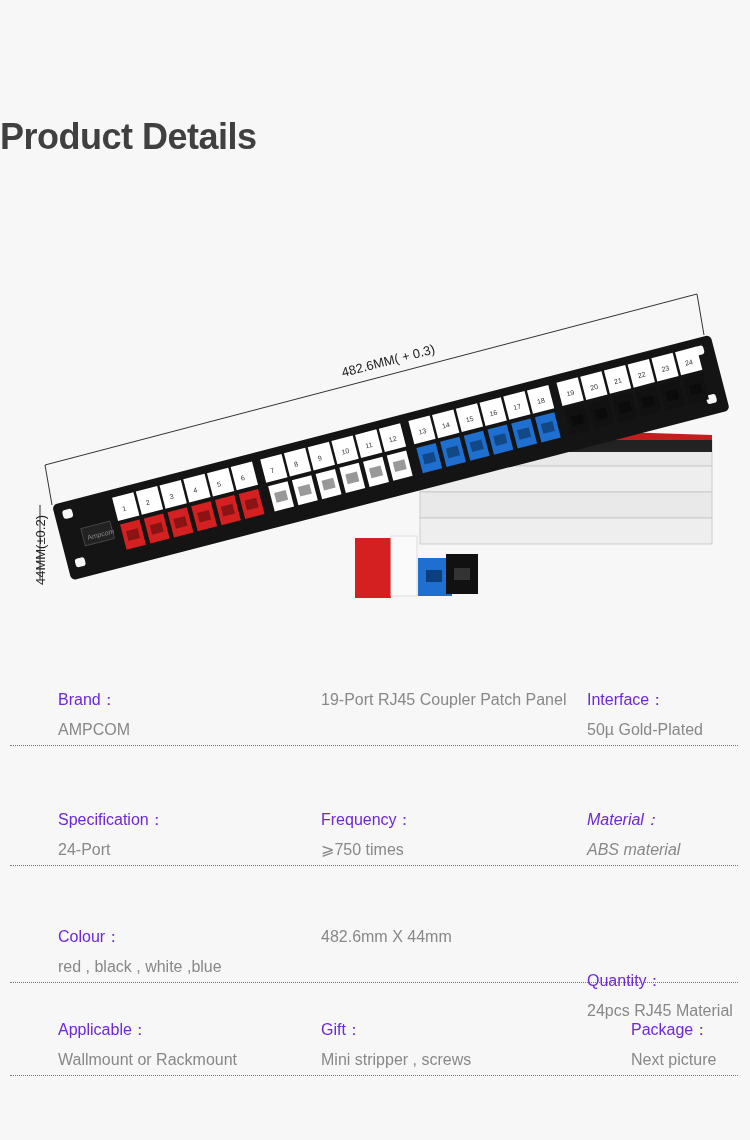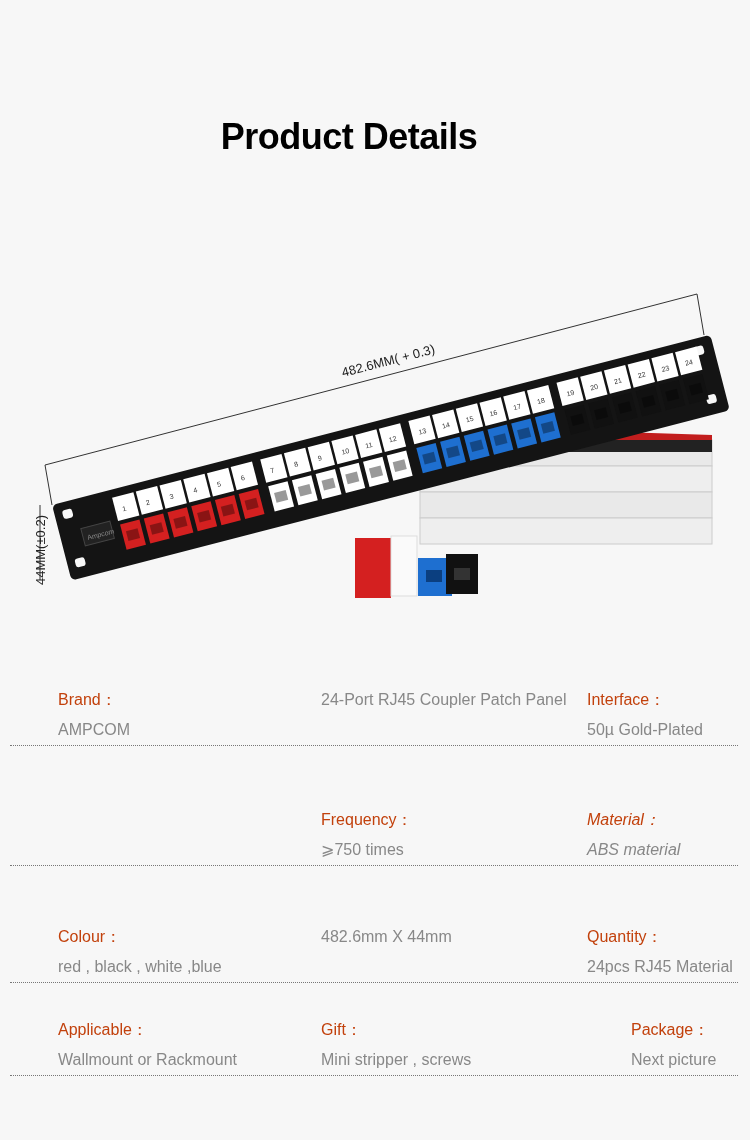--- a/index.html
+++ b/index.html
@@ -1,21 +1,21 @@
 <!DOCTYPE html>
 <html><head>
 <meta charset="utf-8">
 <style>
   html,body{margin:0;padding:0;}
   body{width:750px;height:1140px;background:#f7f7f7;position:relative;overflow:hidden;font-family:"Liberation Sans",sans-serif;}
-  .title{position:absolute;top:116px;left:0;width:698px;text-align:center;font-size:36px;font-weight:bold;color:#000000;letter-spacing:-0.5px;}
+  .title{position:absolute;top:116px;left:0;width:698px;text-align:left;font-size:36px;font-weight:bold;color:#404040;letter-spacing:-0.5px;}
   .product{position:absolute;left:0;top:280px;width:750px;height:330px;}
   .row{position:absolute;left:10px;width:728px;height:60px;border-bottom:1px dotted #777;}
   .cell{position:absolute;top:0;}
-  .lbl{font-size:16px;color:#c2410c;height:30px;line-height:30px;white-space:nowrap;}
+  .lbl{font-size:16px;color:#6d28d9;height:30px;line-height:30px;white-space:nowrap;}
   .val{font-size:16px;color:#888;height:30px;line-height:30px;white-space:nowrap;}
 </style>
 </head>
 <body>
 
 <div class="title">Product Details</div>
 
 <div class="product">
   <svg width="750" height="330" viewBox="0 0 750 330">
 
@@ -156,46 +156,50 @@
   </svg>
 </div>
 
 <div id="specs">
     <div class="row" style="top: 685px;">
       <div class="cell" style="left: 48px;">
         <div class="lbl">Brand：</div>
         <div class="val">AMPCOM</div>
       </div>
       <div class="cell" style="left: 311px;">
-        <div class="val">24-Port RJ45 Coupler Patch Panel</div>
+        <div class="val">19-Port RJ45 Coupler Patch Panel</div>
       </div>
       <div class="cell" style="left: 577px;">
         <div class="lbl">Interface：</div>
         <div class="val">50µ Gold-Plated</div>
       </div>
     </div>
     <div class="row" style="top: 805px;">
+      <div class="cell" style="left: 48px;">
+        <div class="lbl">Specification：</div>
+        <div class="val">24-Port</div>
+      </div>
       <div class="cell" style="left: 311px;">
         <div class="lbl">Frequency：</div>
         <div class="val">⩾750 times</div>
       </div>
       <div class="cell" style="left: 577px; font-style: italic;">
         <div class="lbl">Material：</div>
         <div class="val">ABS material</div>
       </div>
     </div>
     <div class="row" style="top: 922px;">
       <div class="cell" style="left: 48px;">
         <div class="lbl">Colour：</div>
         <div class="val">red , black , white ,blue</div>
       </div>
       <div class="cell" style="left: 311px;">
         <div class="val">482.6mm X 44mm</div>
       </div>
-      <div class="cell" style="left: 577px;">
+      <div class="cell" style="left: 577px; margin-top: 44px;">
         <div class="lbl">Quantity：</div>
         <div class="val">24pcs RJ45 Material</div>
       </div>
     </div>
     <div class="row" style="top: 1015px; text-decoration: underline;">
       <div class="cell" style="left: 48px;">
         <div class="lbl">Applicable：</div>
         <div class="val">Wallmount or Rackmount</div>
       </div>
       <div class="cell" style="left: 311px;">

